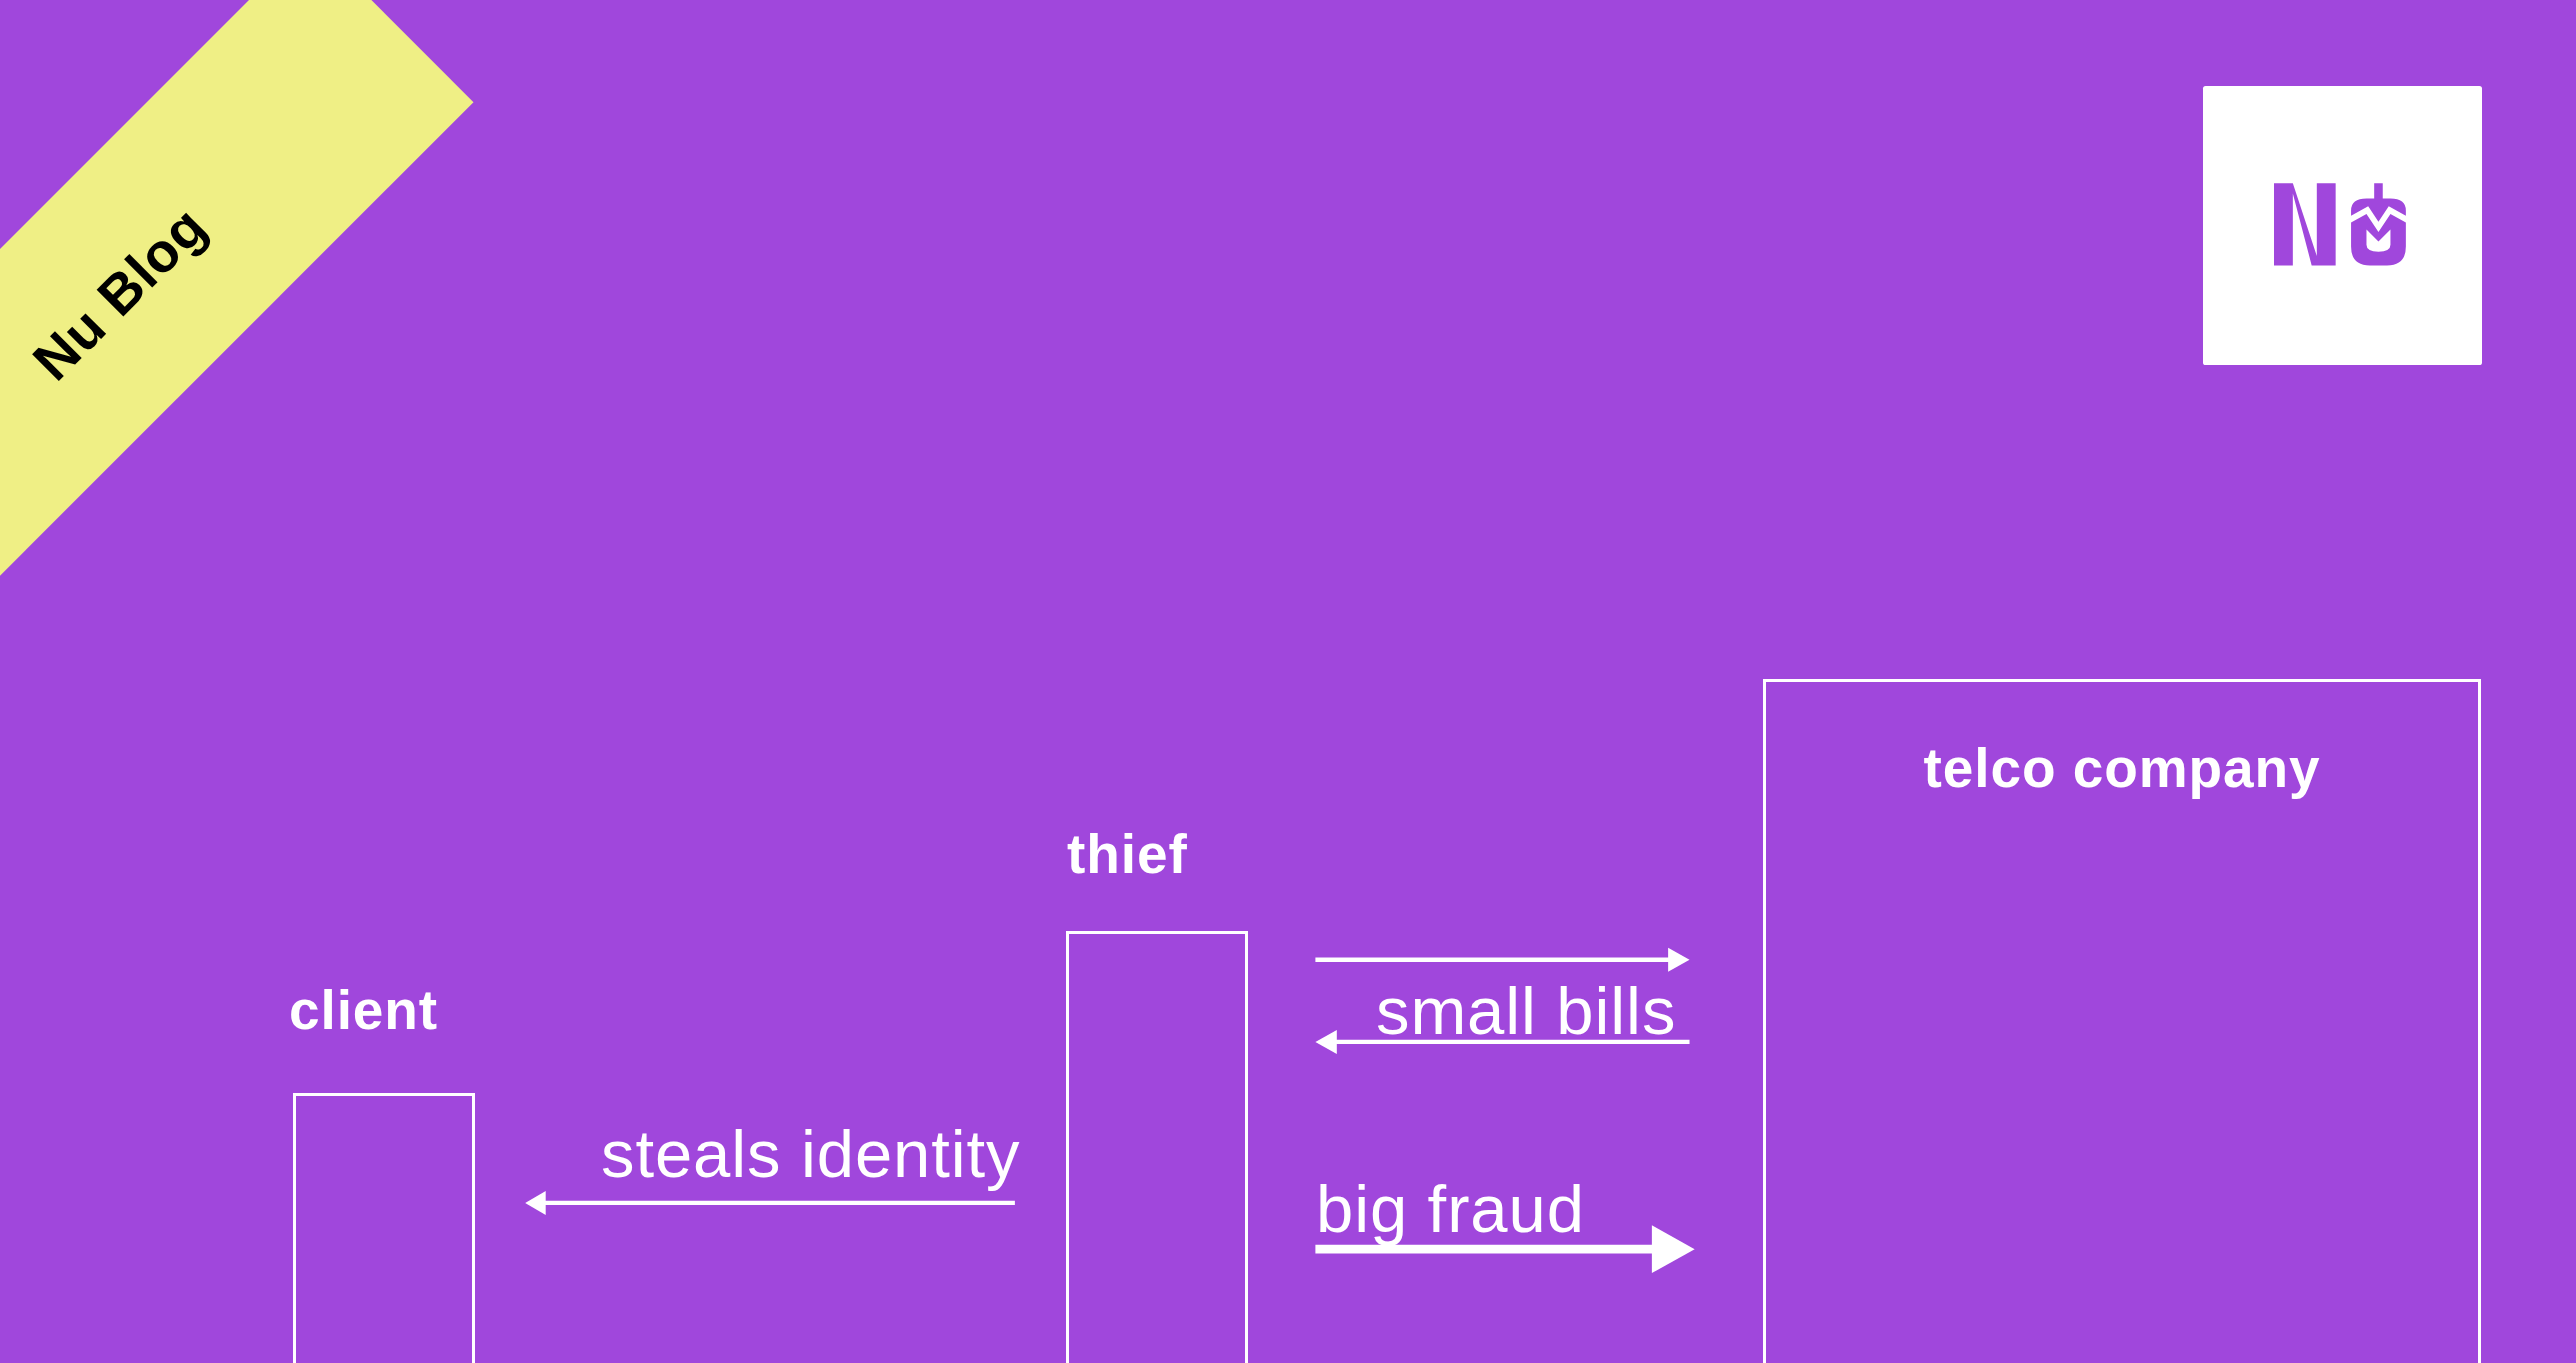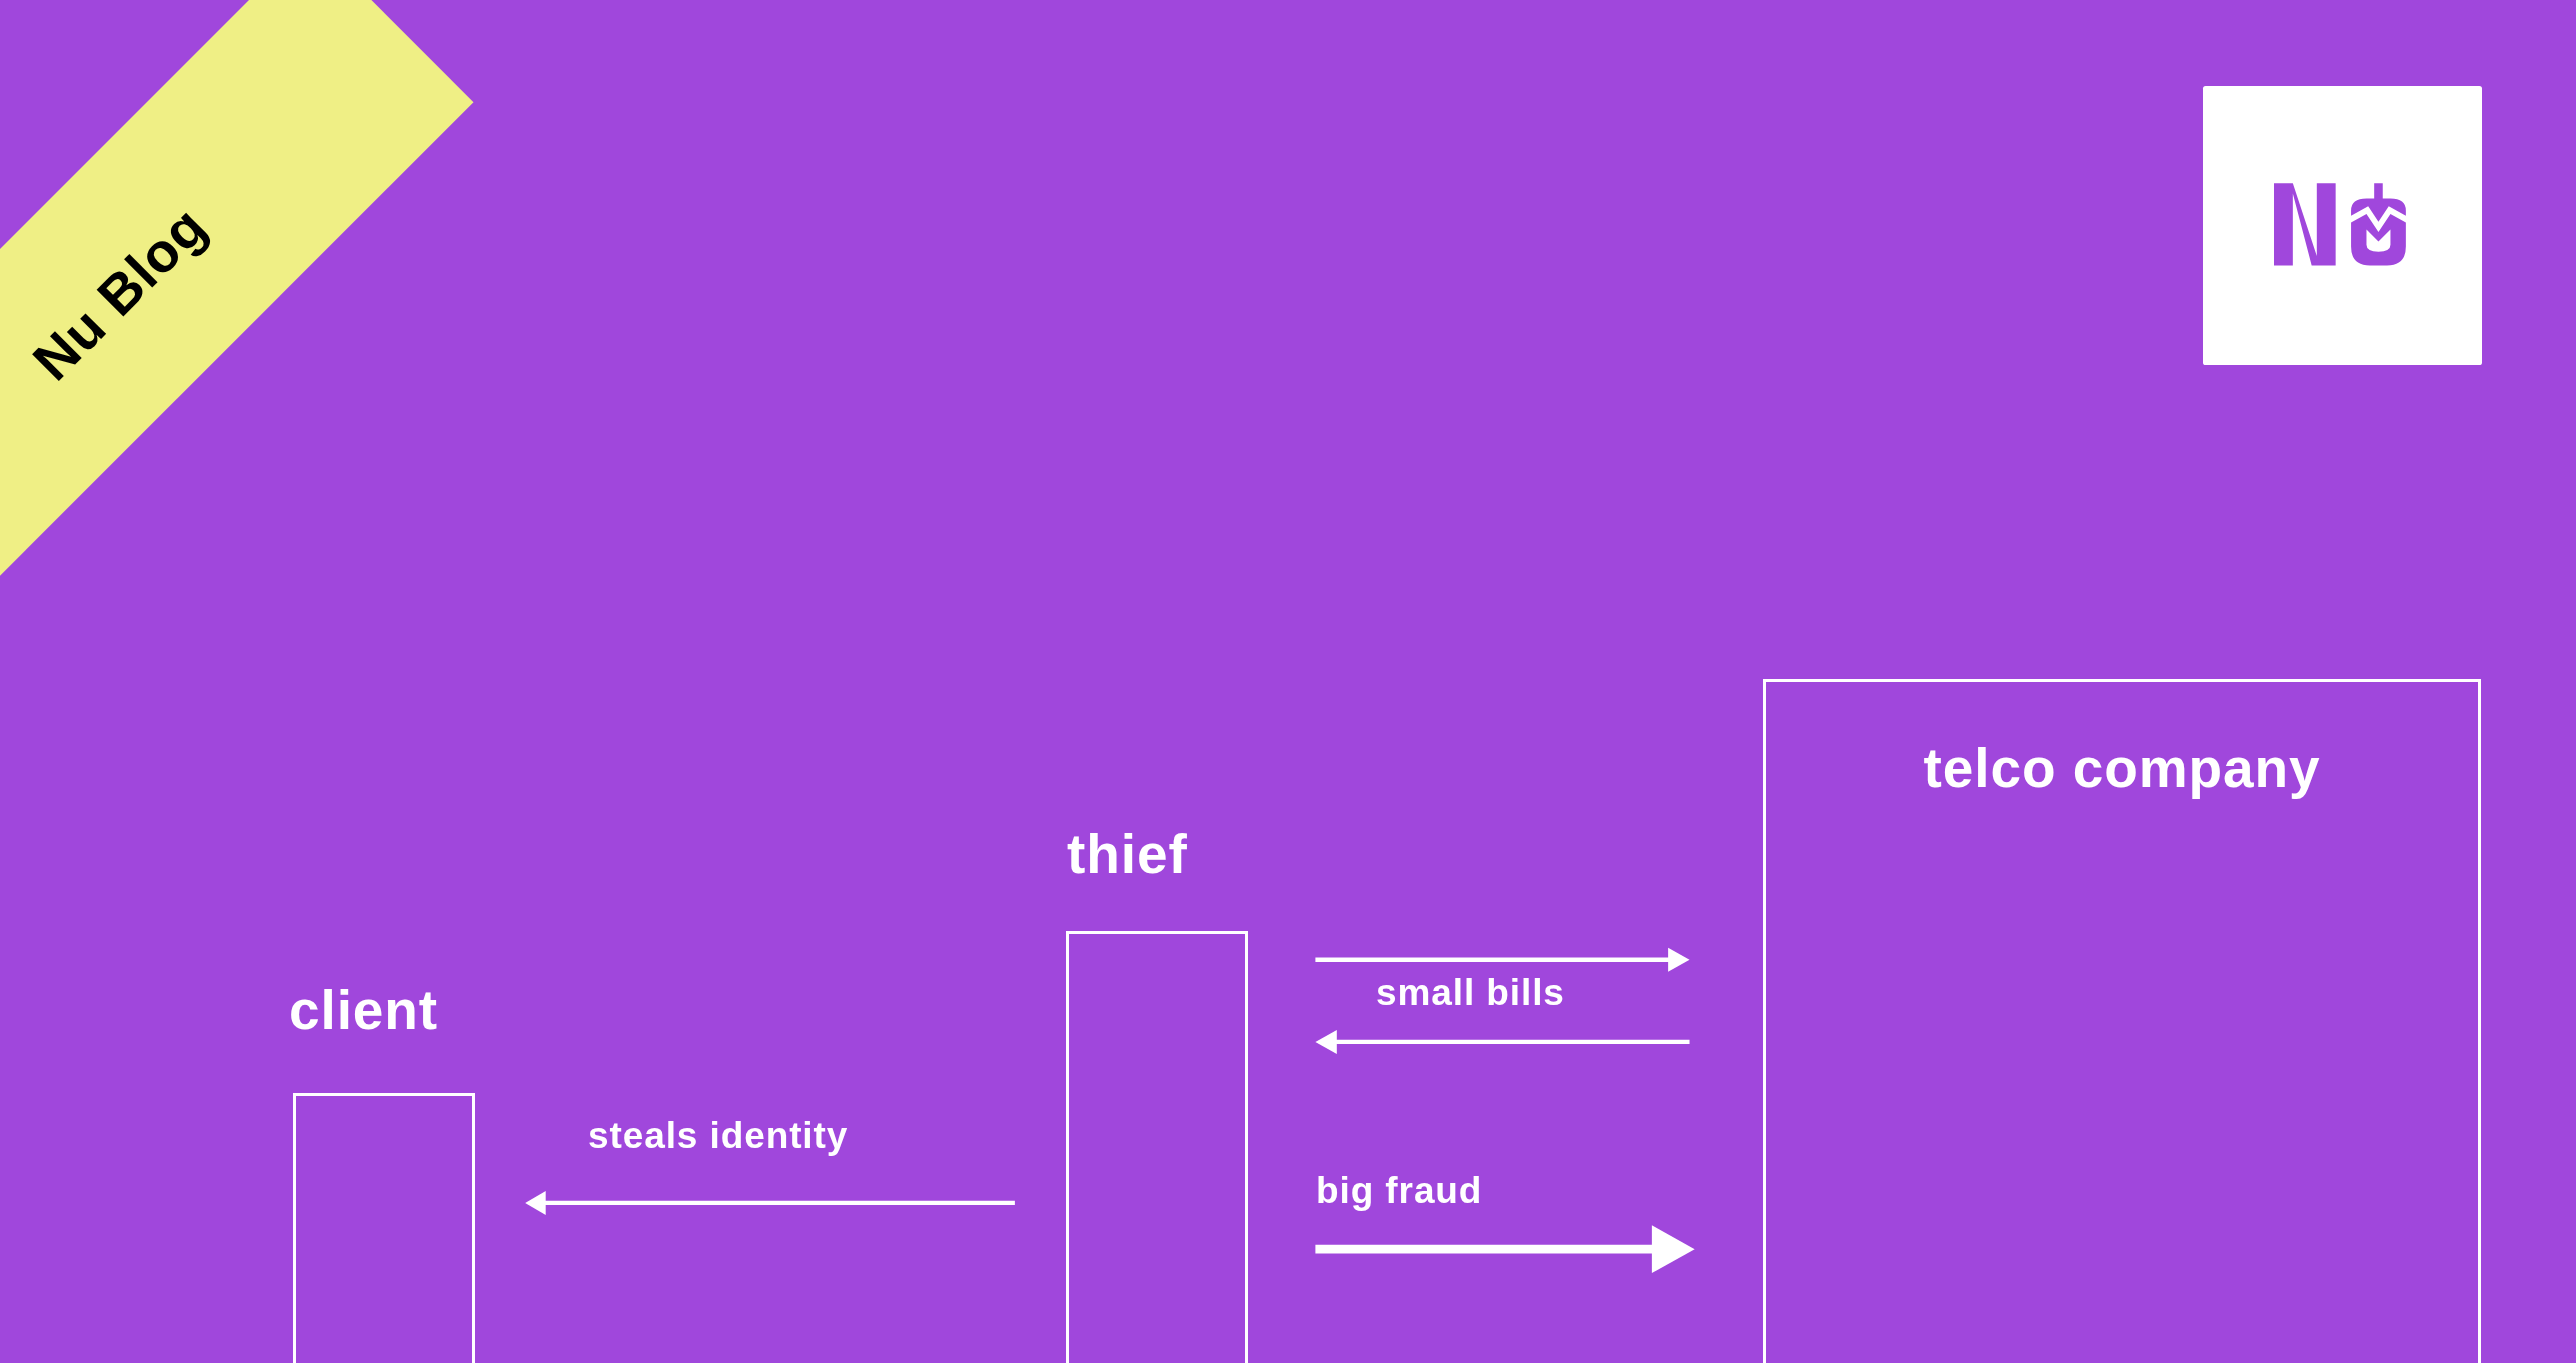--- a/index.html
+++ b/index.html
@@ -6,21 +6,21 @@
   body { width:2576px; height:1363px; overflow:hidden; position:relative; background:#A047DC; font-family:"Liberation Sans", sans-serif; color:#fff; }
   .abs { position:absolute; }
   .ribbon { position:absolute; left:-171px; top:-171px; width:856px; height:856px; overflow:hidden; pointer-events:none; }
   .ribbon-band { position:absolute; left:0; top:0; width:771px; height:231px; background:#EFEF85; transform-origin:0 0; transform:translate(-64px, 655px) rotate(-45deg); display:flex; align-items:center; justify-content:center; }
   .ribbon-text { color:#000; font-weight:700; font-size:55px; letter-spacing:0.9px; }
   .logo-box { left:2203px; top:86px; width:279px; height:279px; background:#fff; border-radius:2.6px; display:flex; align-items:center; justify-content:center; }
   .title { left:486px; top:176px; font-size:84px; font-weight:700; line-height:110px; letter-spacing:0.9px; }
   .title div { white-space:nowrap; }
   .label { font-size:55px; font-weight:700; white-space:nowrap; letter-spacing:0.9px; }
   .box { border:3.4px solid #fff; border-bottom:none; box-sizing:border-box; }
-  .edge-label { font-size:37px; font-weight:700; white-space:nowrap; letter-spacing:0.9px; }
+  .edge-label { font-size:67px; font-weight:400; white-space:nowrap; letter-spacing:0.9px; }
   svg { position:absolute; left:0; top:0; }
 </style>
 </head>
 <body>
 
 <div class="ribbon">
   <div class="ribbon-band">
     <span class="ribbon-text">Nu Blog</span>
   </div>
 </div>
@@ -38,21 +38,21 @@
 
 <div class="abs label" style="left:289px; top:978px;">client</div>
 <div class="abs box" style="left:293px; top:1093px; width:182px; height:274px;"></div>
 
 <div class="abs label" style="left:1067px; top:822px;">thief</div>
 <div class="abs box" style="left:1066px; top:931px; width:182px; height:437px;"></div>
 
 <div class="abs box" style="left:1763px; top:679px; width:718px; height:689px;"></div>
 <div class="abs label" style="left:1763px; width:718px; text-align:center; top:736px;">telco company</div>
 
-<div class="abs edge-label" style="left:588px; top:1115px;">steals identity</div>
+<div class="abs edge-label" style="left:601px; top:1115px;">steals identity</div>
 <div class="abs edge-label" style="left:1376px; top:972px;">small bills</div>
 <div class="abs edge-label" style="left:1316px; top:1170px;">big fraud</div>
 
 <svg width="2576" height="1363" viewBox="0 0 3008 1592">
   <g>
     <line x1="1185" y1="1405" x2="625" y2="1405" stroke="#fff" stroke-width="5"></line>
     <polygon points="613,1405 637,1391 637,1419" fill="#fff"></polygon>
   </g>
   <g>
     <line x1="1536" y1="1121" x2="1955" y2="1121" stroke="#fff" stroke-width="5"></line>

